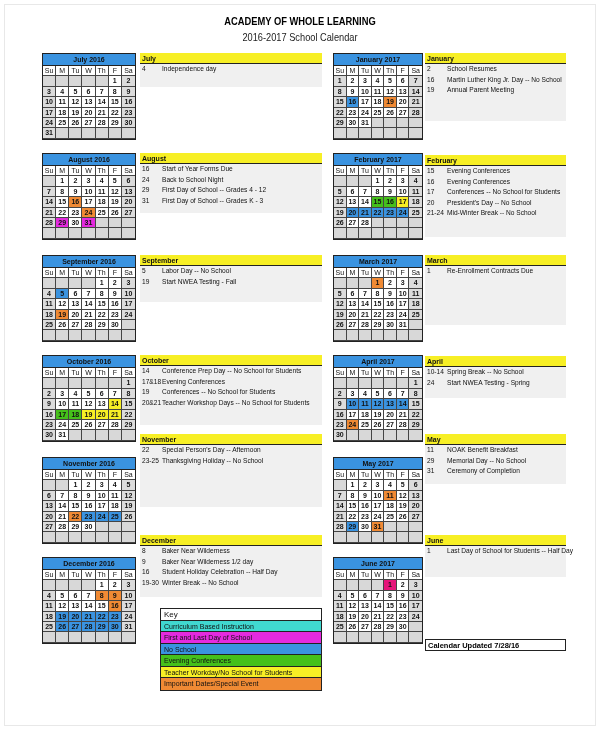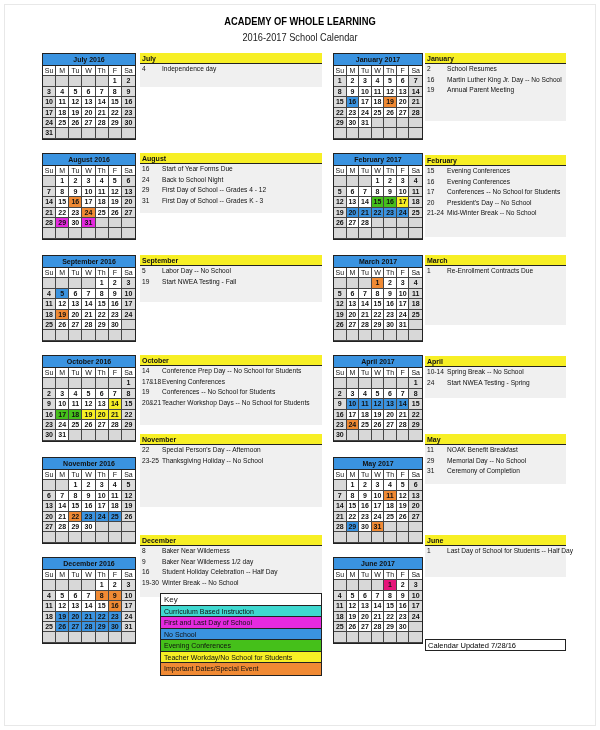--- a/index.html
+++ b/index.html
@@ -26,26 +26,26 @@
   .cell.c-magenta { background: #e52adf; }
   .cell.c-pink { background: #e6157a; }
   .cell.c-green { background: #45c01a; }
   .cell.c-yellow { background: #f7ef25; }
   .ev { position: absolute; background: #f0f0f0; }
   .ev-head { height: 11px; background: #f7ef25; border-bottom: 1px solid #222; font-size: 7px; font-weight: bold;
              line-height: 11px; padding-left: 2px; color: #111; }
   .ev-row { display: flex; font-size: 6.6px; line-height: 10.5px; color: #111; }
   .ev-date { width: 22px; padding-left: 2px; flex: none; }
   .ev-text { flex: 1; white-space: nowrap; }
-  .key { position: absolute; left: 160px; top: 593px; width: 162px; border: 1px solid #222; }
+  .key { position: absolute; left: 160px; top: 608px; width: 162px; border: 1px solid #222; }
   .key-row { height: 11.5px; font-size: 7px; line-height: 11.5px; padding-left: 3px; border-bottom: 1px solid #222; white-space: nowrap; color: #111; }
   .key-row:last-child { border-bottom: none; }
   .key-title { background: #fff; font-size: 8px; }
   .updated { position: absolute; left: 425px; top: 639px; width: 141px; height: 12px; border: 1px solid #222;
-             font-size: 7.5px; font-weight: normal; line-height: 11px; padding-left: 2px; background: #fff; }
+             font-size: 7.5px; font-weight: bold; line-height: 11px; padding-left: 2px; background: #fff; }
 </style>
 </head>
 <body>
 
 <div class="page-frame"></div>
 <div class="title">ACADEMY OF WHOLE LEARNING</div>
 <div class="subtitle">2016-2017 School Calendar</div>
 
 <div id="layout">
     <div class="cal" style="left: 42px; top: 53px;">

